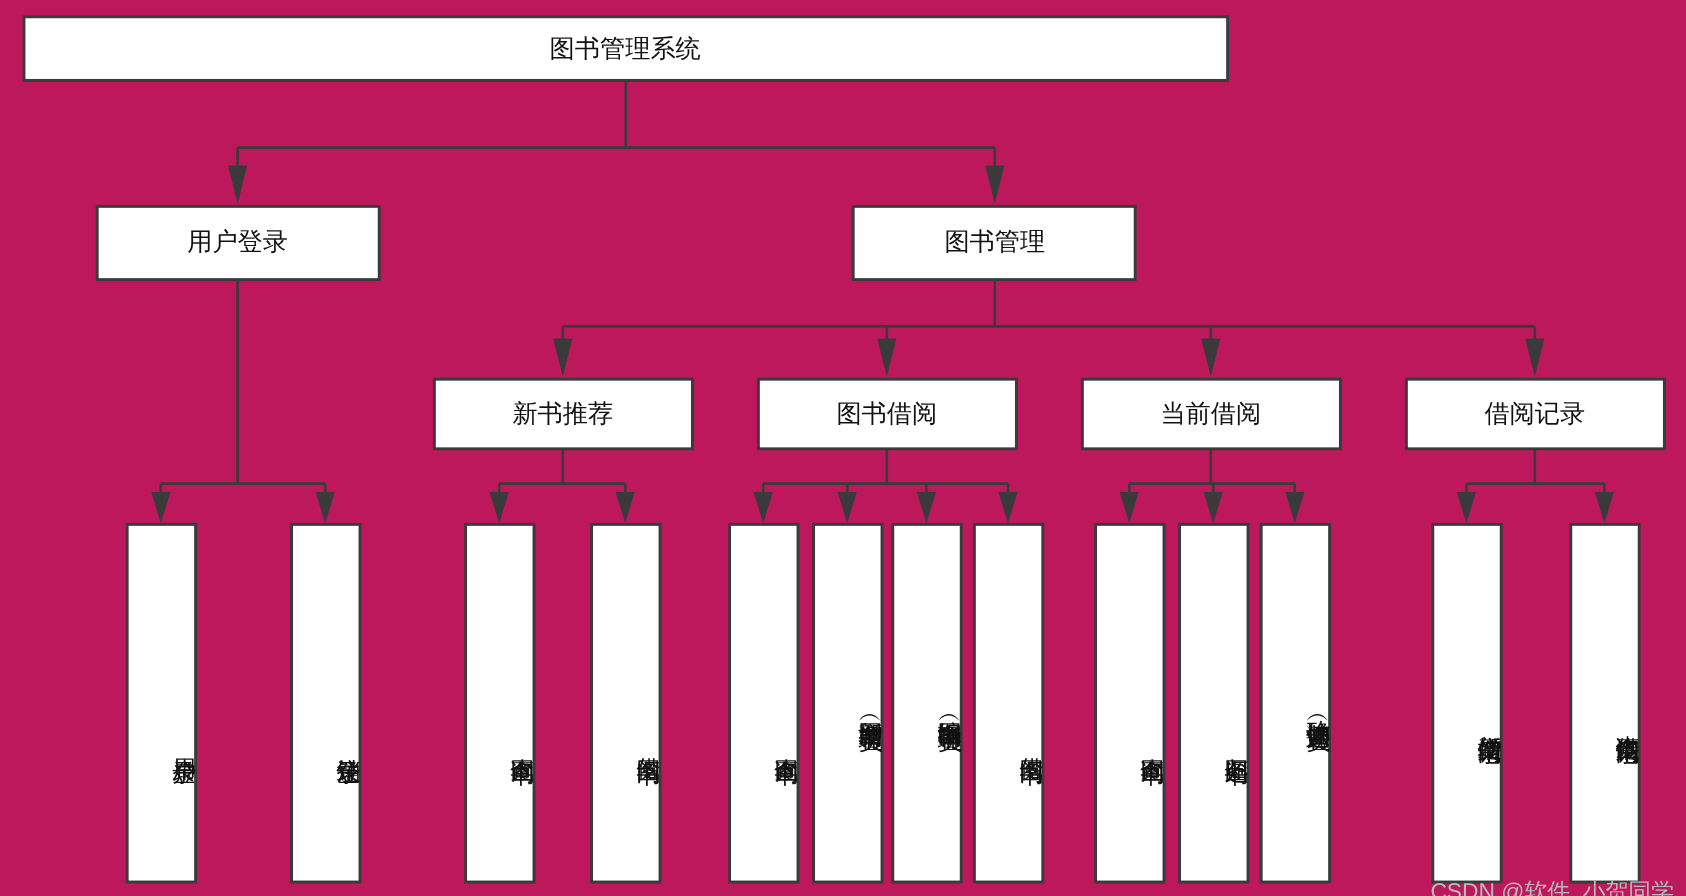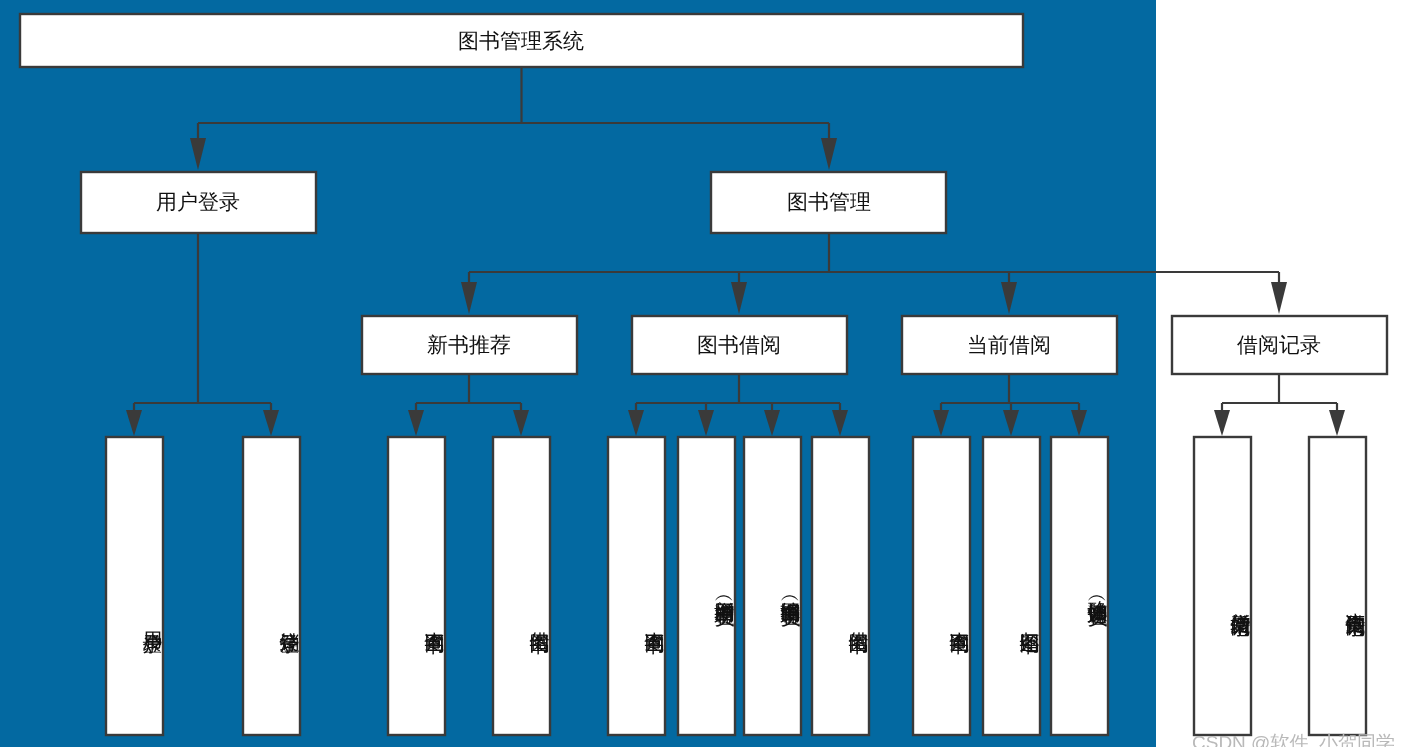--- a/index.html
+++ b/index.html
@@ -8,23 +8,23 @@
     background: #ffffff;
   }
   body {
     width: 1405px;
     height: 747px;
     font-family: "Liberation Sans", "DejaVu Sans", sans-serif;
     overflow: hidden;
   }
   #diagram-root {
     position: relative;
-    width: 1156px;
+    width: 1405px;
     height: 747px;
-    background: #0369a1;
+    background: #be185d;
   }
   svg.diagram-canvas {
     position: absolute;
     left: 0;
     top: 0;
     width: 1405px;
     height: 747px;
   }
   .node-box {
     fill: #ffffff;

